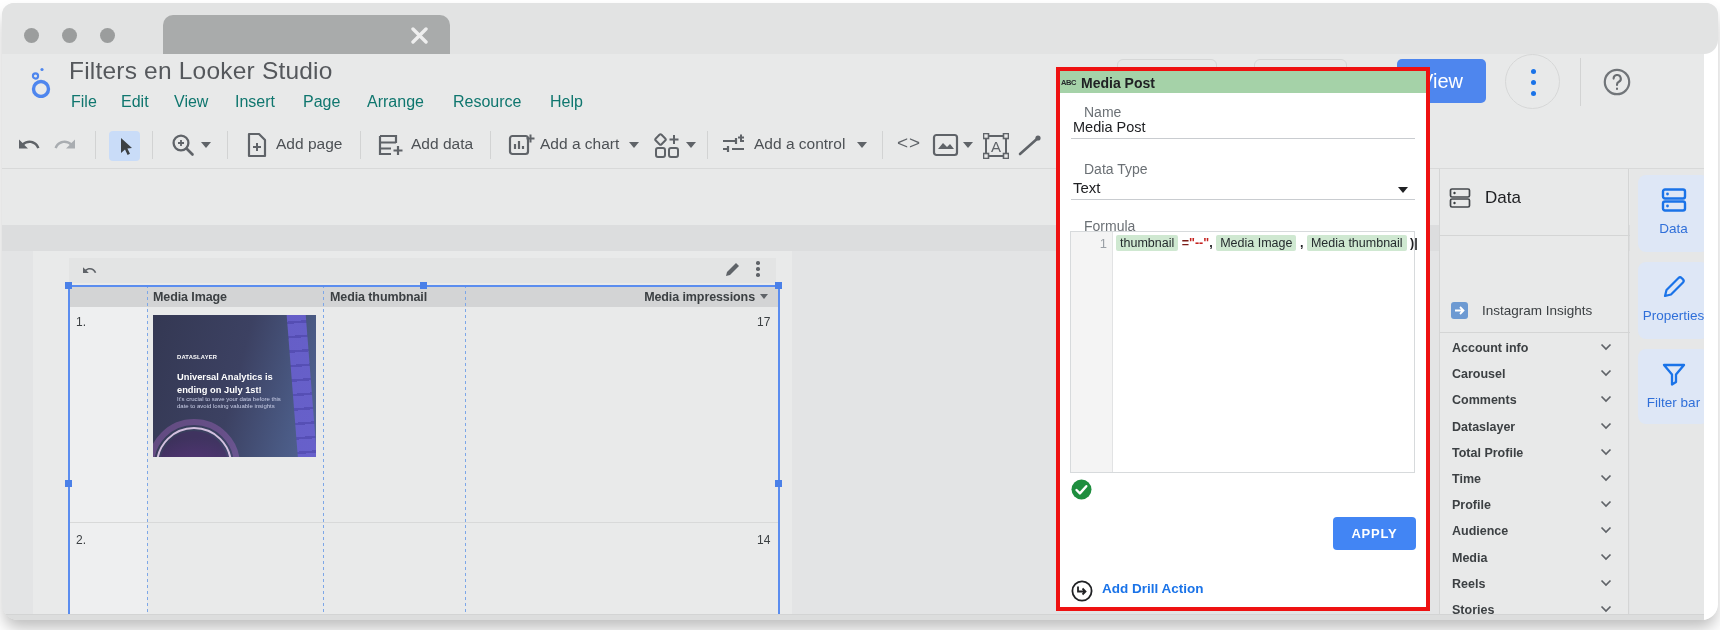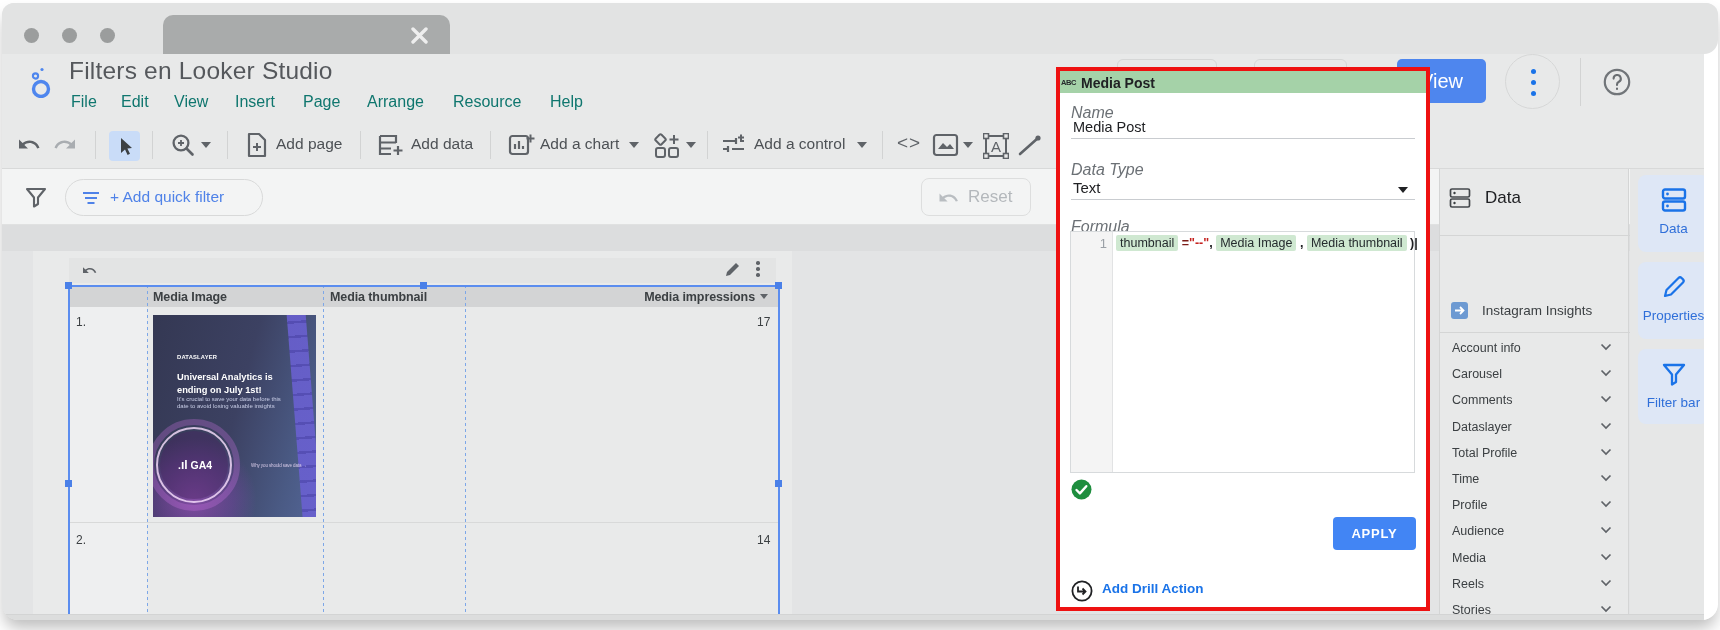--- a/index.html
+++ b/index.html
@@ -42,30 +42,30 @@
   .dashv { position:absolute; top:60px; width:1px; height:329px;
      background-image:linear-gradient(to bottom,#7da7e8 48%, rgba(0,0,0,0) 0%);
      background-size:1px 6px; }
   .selb { position:absolute; background:#5b8def; }
   .handle { position:absolute; width:7px; height:7px; background:#4a80e8; }
   .cellnum { position:absolute; font-size:12px; color:#3c4043; }
   
   #bottombar { position:absolute; left:0; top:611px; width:1704px; height:9px; background:#dcdddd; border-top:1px solid #d3d4d4; border-radius:0 0 14px 14px;}
   
   #rpanel { position:absolute; left:1437px; top:166px; width:190px; height:445px; background:#e8e9e9; border-left:1px solid #d4d5d5; border-right:1px solid #d4d5d5;}
-  .fieldrow { position:absolute; left:12px; font-size:12.5px; font-weight:normal; color:#3c4043; }
+  .fieldrow { position:absolute; left:12px; font-size:12.5px; font-weight:bold; color:#3c4043; }
   
   #sidebar { position:absolute; left:1628px; top:166px; width:74px; height:445px; background:#e6e7e7; }
   .sbtn { position:absolute; left:8px; width:71px; border-radius:8px; background:#dee7f6; text-align:center; }
   .sbtn .lab { display:block; font-size:13.5px; color:#2f6fd9; margin-top:4px; }
   
   #modal { position:absolute; left:1054px; top:64px; width:374px; height:544px; background:#fff; border:4px solid #ee1111; }
   #mhead { position:absolute; left:0; top:0; width:366px; height:22px; background:#a5d2a8; }
   #mhead .t { position:absolute; left:21px; top:3.5px; font-size:14px; font-weight:bold; color:#202124; }
-  .mlabel { position:absolute; left:11px; font-size:16px; color:#6b7075;font-style:italic; }
+  .mlabel { position:absolute; left:24px; font-size:14px; color:#6b7075; }
   .mline { position:absolute; left:11px; width:344px; height:1px; background:#c9ccd0; }
   #formulabox { position:absolute; left:10px; top:160px; width:345px; height:242px; border:1px solid #d7dadc; background:#fff; }
   #gutter { position:absolute; left:0; top:0; width:42px; height:240px; background:#f4f4f4; border-right:1px solid #e2e3e4; }
   .chip { display:inline-block; background:#cfe8d1; color:#252b2e; padding:1px 4px; border-radius:2px; }
   #applybtn { position:absolute; left:273px; top:446px; width:83px; height:33px; background:#4285f4; border-radius:4px; color:#fff; font-size:13px; font-weight:bold; text-align:center; line-height:33px; letter-spacing:0.8px; }
   #drill { position:absolute; left:11px; top:513px; }
 </style>
 </head>
 <body>
 <div id="win">
@@ -187,37 +187,20 @@
       <rect x="20.5" y="20.5" width="5" height="5" fill="#e8e9e9" stroke="#5f6368" stroke-width="1.6"></rect>
       <text x="13" y="18.5" font-size="15" fill="#5f6368" text-anchor="middle" font-family="Liberation Sans">A</text>
     </svg>
     <svg class="abs" style="left:1013px; top:12px;" width="28" height="26" viewBox="0 0 28 26">
       <path d="M5 21 L23 5" stroke="#5f6368" stroke-width="2.6" stroke-linecap="round"></path>
       <circle cx="23" cy="5" r="2.6" fill="#5f6368"></circle>
     </svg>
 
   </div>
 
-  <div id="filterbar">
-    <svg class="abs" style="left:23px; top:17px;" width="22" height="22" viewBox="0 0 22 22">
-      <path d="M2 3 h18 l-7 8.5 v6.5 l-4 2.5 v-9 Z" fill="none" stroke="#5f6368" stroke-width="2.1" stroke-linejoin="round"></path>
-    </svg>
-    <div id="qfpill">
-      <svg class="abs" style="left:16px; top:10px;" width="18" height="16" viewBox="0 0 18 16">
-        <path d="M1 3 h16 M3 8 h12 M5.5 13 h7" stroke="#4f82e8" stroke-width="2.2"></path>
-      </svg>
-      <span>+ Add quick filter</span>
-    </div>
-    <div id="resetbtn">
-      <svg class="abs" style="left:15px; top:10px;" width="23" height="18" viewBox="0 0 24 20">
-        <path d="M12.5 6c-2.65 0-5.05.99-6.9 2.6L2 5v9h9l-3.62-3.62c1.39-1.16 3.16-1.88 5.12-1.88 3.54 0 6.55 2.31 7.6 5.5l2.37-.78C21.08 9.03 17.15 6 12.5 6z" fill="#b9bdc1"></path>
-      </svg>
-      <span>Reset</span>
-    </div>
-  </div>
 
   <div id="canvas">
     <div id="canvas-shadow"></div>
     <div class="abs" style="left:31px; top:26px; width:759px; height:363px; background:#e9eaea;"></div>
 
     <div id="ttools">
       <svg class="abs" style="left:12px; top:6px;" width="17" height="13" viewBox="0 0 24 20">
         <path d="M12.5 6c-2.65 0-5.05.99-6.9 2.6L2 5v9h9l-3.62-3.62c1.39-1.16 3.16-1.88 5.12-1.88 3.54 0 6.55 2.31 7.6 5.5l2.37-.78C21.08 9.03 17.15 6 12.5 6z" fill="#5f6368"></path>
       </svg>
       <svg class="abs" style="left:655px; top:4px;" width="16" height="16" viewBox="0 0 16 16">
@@ -237,21 +220,21 @@
       <div class="th" style="right:24px;">Media impressions</div>
       <div class="caret" style="left:692px; top:8px; border-left-width:4px; border-right-width:4px; border-top-width:5px; border-top-color:#5f6368;"></div>
     </div>
 
     <div class="cellnum" style="left:74px; top:90px;">1.</div>
     <div class="cellnum" style="left:74px; top:308px;">2.</div>
     <div class="cellnum" style="left:755px; top:90px;">17</div>
     <div class="cellnum" style="left:755px; top:308px;">14</div>
     <div class="abs" style="left:66px; top:297px; width:711px; height:1px; background:#d8d9d9;"></div>
 
-    <div class="abs" style="left:151px; top:90px; width:163px; height:202px; background:linear-gradient(105deg,#343853 0%, #3c4162 50%, #4a5a84 82%, #536596 100%); overflow:hidden;">
+    <div class="abs" style="left:151px; top:90px; width:163px; height:142px; background:linear-gradient(105deg,#343853 0%, #3c4162 50%, #4a5a84 82%, #536596 100%); overflow:hidden;">
       <div class="abs" style="left:-28px; top:116px; width:138px; height:138px; background:radial-gradient(circle, rgba(198,88,228,0.5) 0%, rgba(160,68,205,0.28) 40%, rgba(120,60,180,0.0) 64%);"></div>
       <div class="abs" style="left:142px; top:-12px; width:19px; height:235px; background:repeating-linear-gradient(0deg, #6a60d2 0 12px, #574dbb 12px 14.5px); transform:rotate(-4.5deg); opacity:0.88;"></div>
       <div class="abs" style="left:24px; top:39px; font-size:5.8px; font-weight:bold; color:#fff; letter-spacing:0.2px;">DATASLAYER</div>
       <div class="abs" style="left:24px; top:56px; font-size:9.3px; font-weight:bold; color:#fff; line-height:13px; letter-spacing:0px;">Universal Analytics is<br>ending on July 1st!</div>
       <div class="abs" style="left:24px; top:81px; font-size:6px; color:#c8cde6; line-height:7.2px;">It's crucial to save your data before this<br>date to avoid losing valuable insights</div>
       <svg class="abs" style="left:-8px; top:101px;" width="110" height="101" viewBox="0 0 110 101">
         <circle cx="49" cy="49" r="43" fill="none" stroke="rgba(216,120,238,0.28)" stroke-width="6"></circle>
         <circle cx="49" cy="49" r="37" fill="none" stroke="rgba(250,225,255,0.8)" stroke-width="2"></circle>
         <circle cx="49" cy="49" r="34" fill="rgba(72,36,98,0.42)"></circle>
       </svg>

